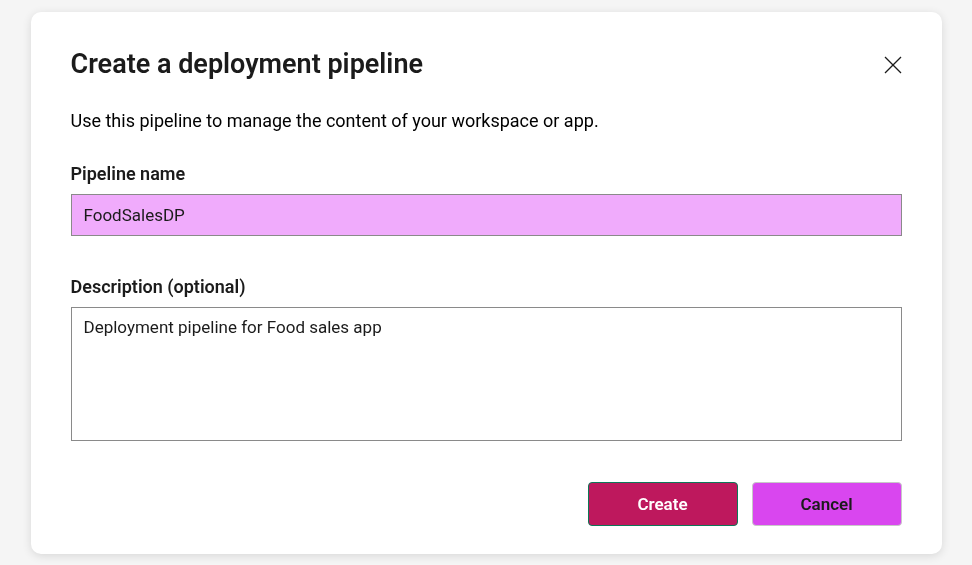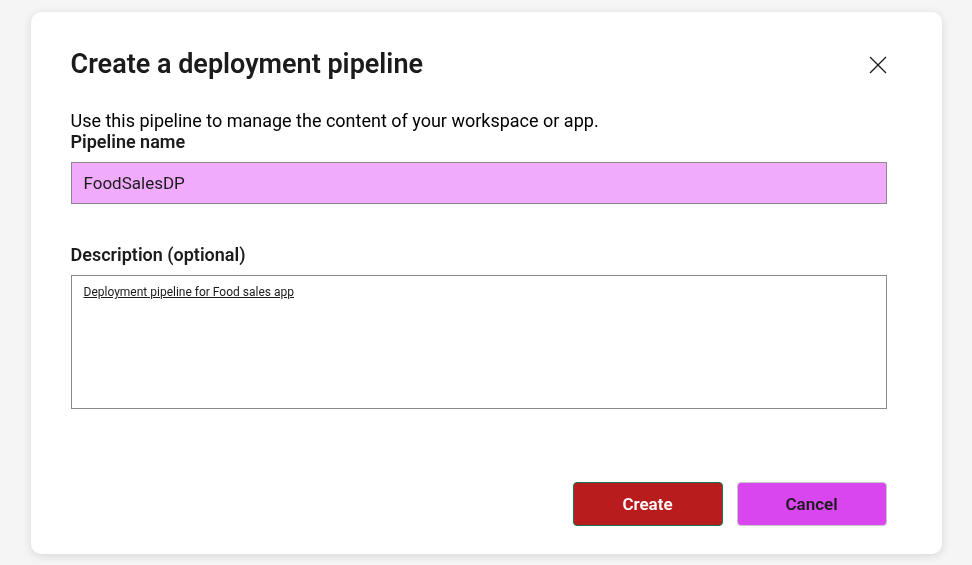--- a/index.html
+++ b/index.html
@@ -15,21 +15,21 @@
       display: flex;
       align-items: center;
       justify-content: center;
     }
     .dialog {
       background: #ffffff;
       width: 911px;
       height: 542px;
       border-radius: 10px;
       box-shadow: 0 2px 10px rgba(0,0,0,0.12);
-      padding: 36px 55px 28px 40px;
+      padding: 36px 40px 28px 40px;
       position: relative;
       display: flex;
       flex-direction: column;
     }
     .dialog-header {
       display: flex;
       justify-content: space-between;
       align-items: flex-start;
     }
     .dialog-title {
@@ -55,20 +55,21 @@
       stroke: #1b1b1b;
       stroke-width: 1.3;
     }
     .dialog-subtitle {
       font-size: 18px;
       color: #000000;
       margin-top: 30px;
       font-weight: 400;
     }
     .field-group {
+      margin-top: 32px;
     }
     .field-group.second {
       margin-top: 40px;
     }
     .field-label {
       font-size: 18px;
       font-weight: 600;
       color: #1b1b1b;
       display: block;
       margin-bottom: 10px;
@@ -82,28 +83,27 @@
       font-family: inherit;
       color: #1b1b1b;
       outline: none;
       background: #f0abfc;
     }
     .textarea-input {
       width: 100%;
       height: 134px;
       border: 1px solid #8a8a8a;
       padding: 8px 12px;
-      font-size: 12px;
+      font-size: 17px;
       font-family: inherit;
       color: #1b1b1b;
       outline: none;
       resize: none;
       background: #fff;
       line-height: 1.4;
-      text-decoration: underline;
     }
     .dialog-footer {
       margin-top: auto;
       display: flex;
       justify-content: flex-end;
       gap: 14px;
     }
     .btn {
       min-width: 150px;
       height: 44px;
@@ -111,21 +111,21 @@
       font-weight: 600;
       border-radius: 4px;
       cursor: pointer;
       font-family: inherit;
       display: flex;
       align-items: center;
       justify-content: center;
       border: 1px solid transparent;
     }
     .btn-primary {
-      background: #b91c1c;
+      background: #be185d;
       color: #ffffff;
       border-color: #0d7757;
     }
     .btn-secondary {
       background: #d946ef;
       color: #1b1b1b;
       border: 1px solid #c8c8c8;
     }
   </style>
 </head>

